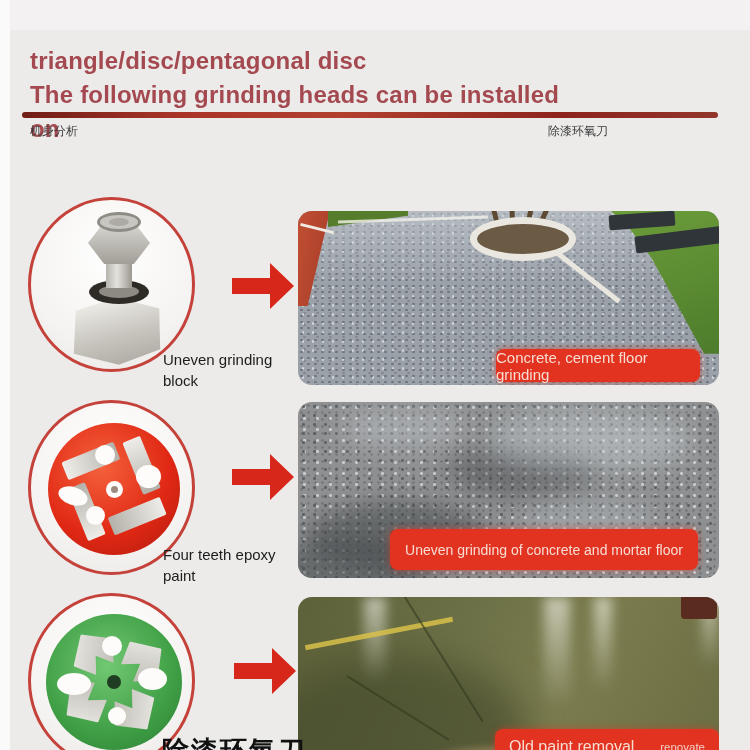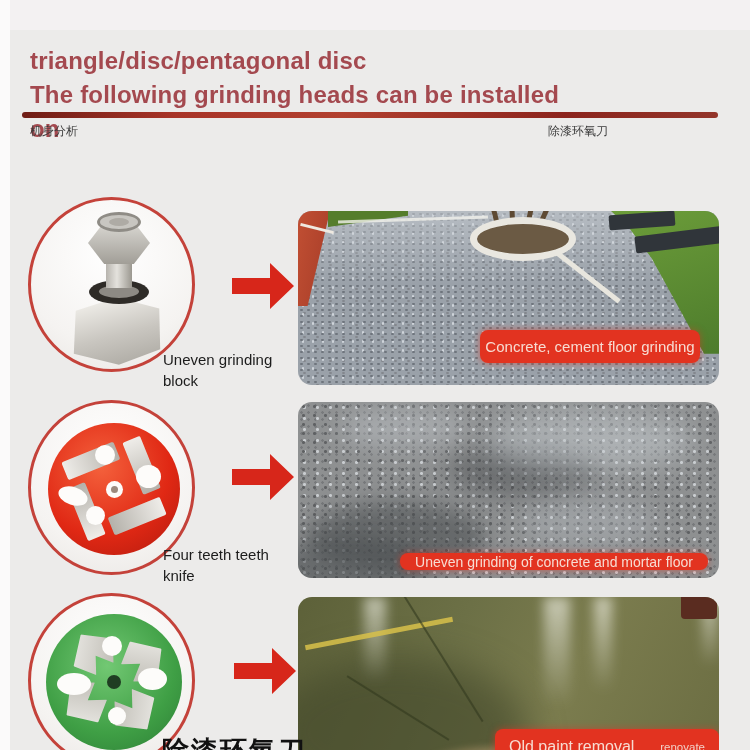--- a/index.html
+++ b/index.html
@@ -148,22 +148,22 @@
   .ph3-s1{left:40px;top:110px;width:120px;transform:rotate(32deg);}
   .ph3-s2{left:70px;top:60px;width:150px;transform:rotate(58deg);}
   .ph3-box{position:absolute;right:2px;top:0;width:36px;height:22px;background:#5a2c20;border-radius:0 0 4px 4px;}
   .ph3-patch{position:absolute;left:120px;bottom:-14px;width:160px;height:44px;border-radius:50%;
       background:radial-gradient(#c9a77a,rgba(190,150,100,0) 70%);filter:blur(2px);}
 
   
   .caption{position:absolute;background:#e23320;border-radius:8px;color:#f7dcd2;
       display:flex;align-items:center;justify-content:center;font-size:15px;
       box-shadow:0 0 7px rgba(226,51,32,.55);box-sizing:border-box;z-index:4;}
-  .caption-1{right:19px;bottom:22px;width:220px;height:33px;}
-  .caption-2{left:102px;bottom:8px;width:308px;height:17px;font-size:14px;}
+  .caption-1{right:19px;bottom:3px;width:204px;height:33px;}
+  .caption-2{left:92px;bottom:8px;width:308px;height:41px;font-size:14px;}
   .caption-3{right:0;top:132px;width:224px;height:36px;justify-content:space-between;
       padding:0 14px;font-size:16px;}
   .caption-3 .secondary{font-size:11.5px;color:#f2cfc6;}
 </style>
 </head>
 <body>
 
 <div id="page">
   <div class="top-strip"></div>
   <div class="left-strip"></div>
@@ -217,21 +217,21 @@
       <div class="p2-tooth t4"></div>
       <div class="hole p2-h1"></div>
       <div class="hole p2-h2"></div>
       <div class="hole p2-h3"></div>
       <div class="hole p2-h4"></div>
       <div class="hole p2-center">
         <div class="p2-center-dot"></div>
       </div>
     </div>
   </div>
-  <div class="product-label label-2">Four teeth teeth knife</div>
+  <div class="product-label label-2">Four teeth epoxy paint</div>
   <svg class="arrow arrow-2" viewBox="0 0 62 50">
     <polygon points="0,17 38,17 38,2 62,25 38,48 38,33 0,33" fill="#d7261a"></polygon>
   </svg>
   <div class="photo photo-2">
     <div class="blob ph2-d1"></div>
     <div class="blob ph2-d2"></div>
     <div class="blob ph2-d3"></div>
     <div class="blob ph2-l1"></div>
     <div class="blob ph2-l2"></div>
     <div class="blob ph2-l3"></div>

